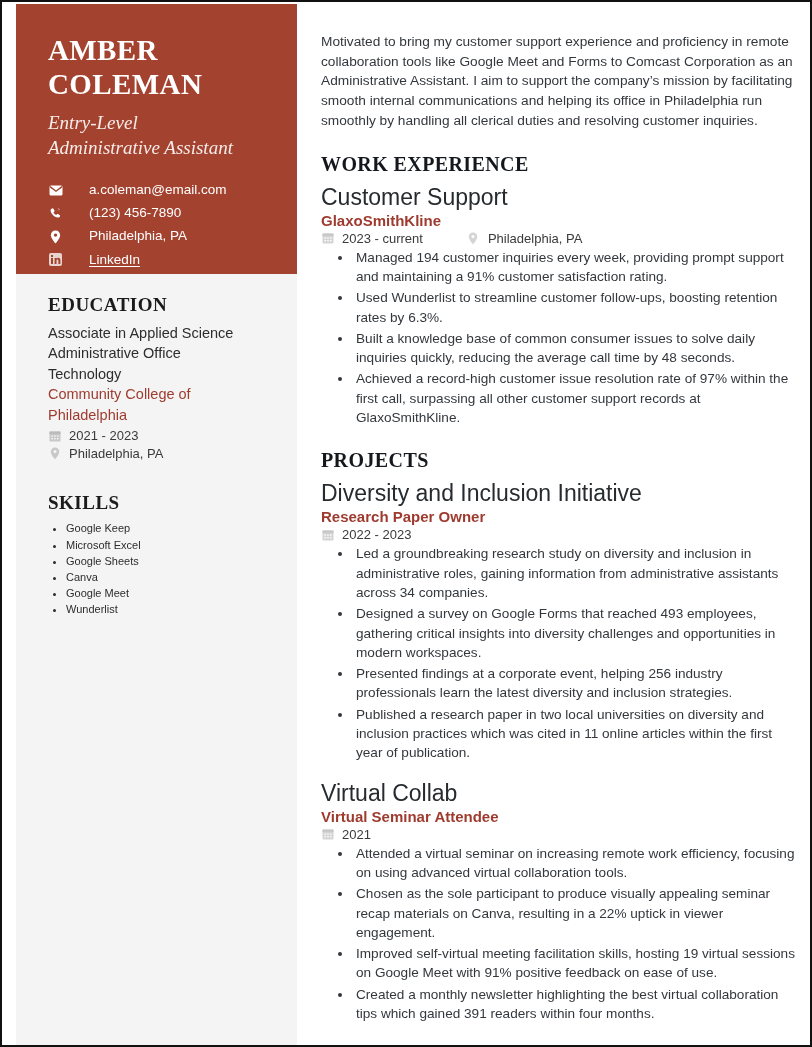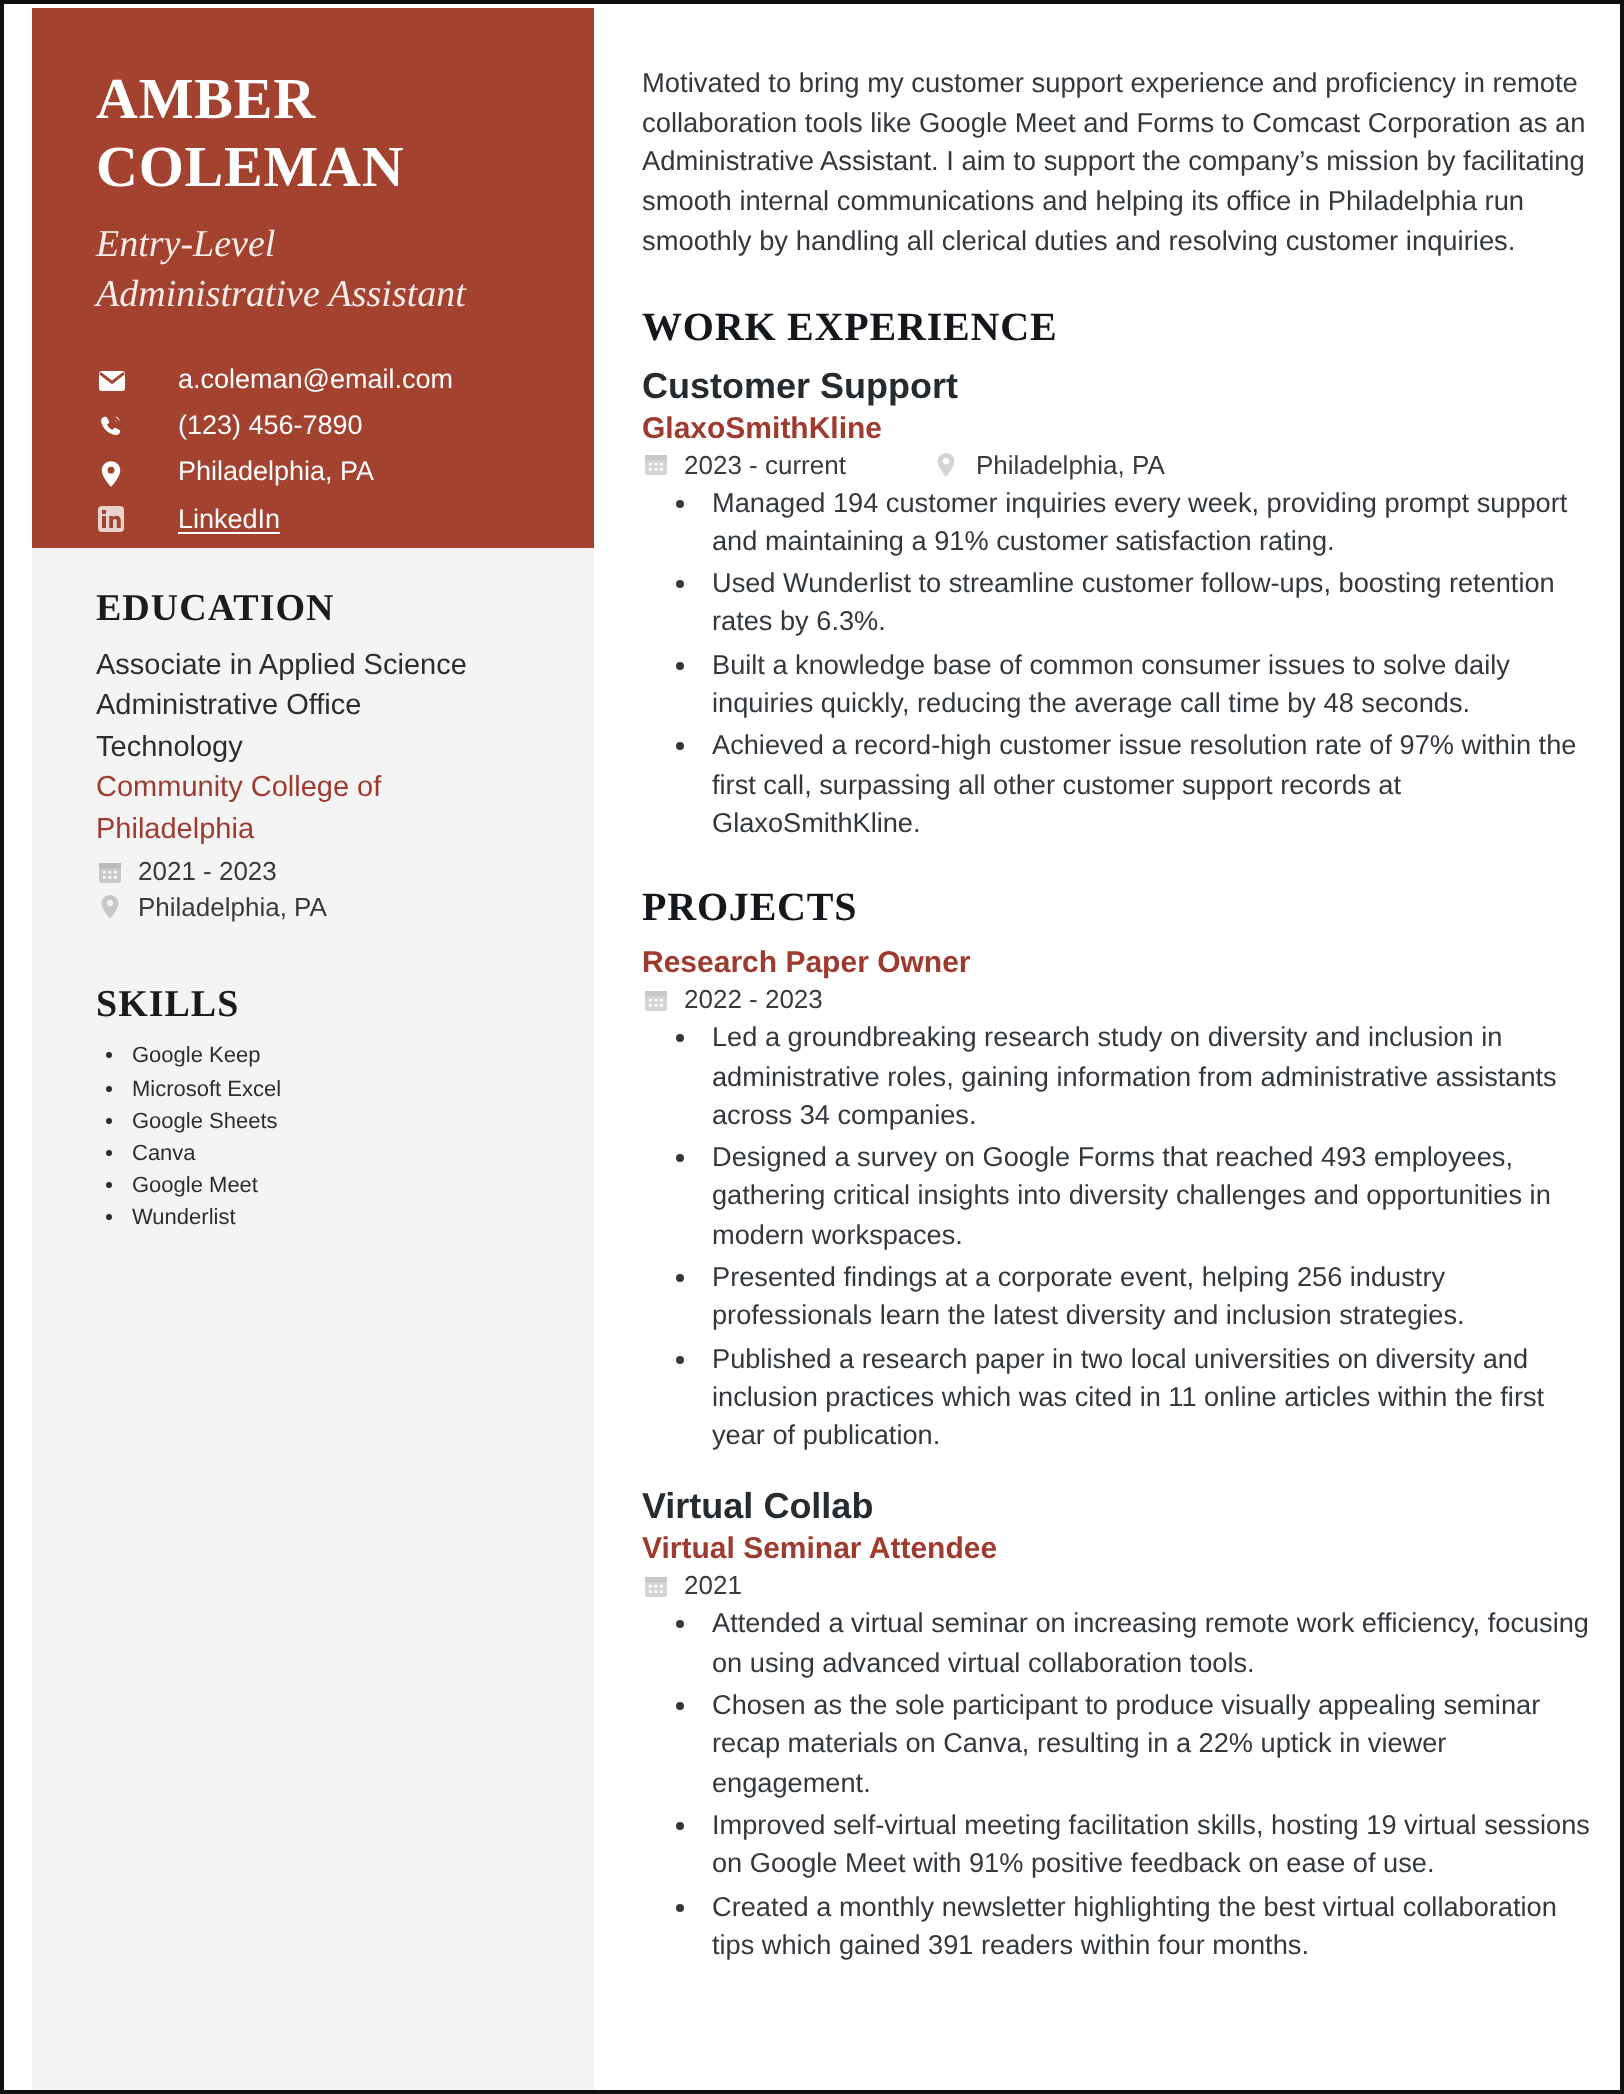--- a/index.html
+++ b/index.html
@@ -160,25 +160,25 @@
   .objective-text {
     font-size: 13.7px;
     line-height: 1.44;
     color: #33383d;
     margin: 0;
   }
   .section { margin-top: 22px; }
   .entry { margin-top: 2px; }
   .entry + .entry { margin-top: 16px; }
   .entry-title {
-    font-size: 18px;
+    font-size: 23px;
     line-height: 1.22;
     color: #262b2f;
     margin: 0 0 1px 0;
-    font-weight: bold;
+    font-weight: normal;
   }
   .entry-sub {
     font-size: 15px;
     font-weight: bold;
     color: #9e3b2e;
     margin: 0 0 2px 0;
   }
   .entry-meta {
     display: flex;
     align-items: flex-end;
@@ -354,20 +354,21 @@
           <li>Built a knowledge base of common consumer issues to solve daily inquiries quickly, reducing the average call time by 48 seconds.</li>
           <li>Achieved a record-high customer issue resolution rate of 97% within the first call, surpassing all other customer support records at GlaxoSmithKline.</li>
         </ul>
       </div>
     </section>
 
     <section class="section">
       <h2 class="main-heading">PROJECTS</h2>
 
       <div class="entry">
+        <h3 class="entry-title">Diversity and Inclusion Initiative</h3>
         <div class="entry-sub">Research Paper Owner</div>
         <div class="entry-meta">
           <div class="meta-row">
             <span class="meta-icon">
               <svg width="12" height="12" viewBox="0 0 12 12">
                     <rect x="0.5" y="1.5" width="11" height="10" rx="1" fill="#9a9a9a"></rect>
                     <rect x="0.5" y="1.5" width="11" height="2.6" fill="#7d7d7d"></rect>
                     <rect x="2.4" y="5.4" width="1.5" height="1.4" fill="#ffffff"></rect>
                     <rect x="5.2" y="5.4" width="1.5" height="1.4" fill="#ffffff"></rect>
                     <rect x="8" y="5.4" width="1.5" height="1.4" fill="#ffffff"></rect>

